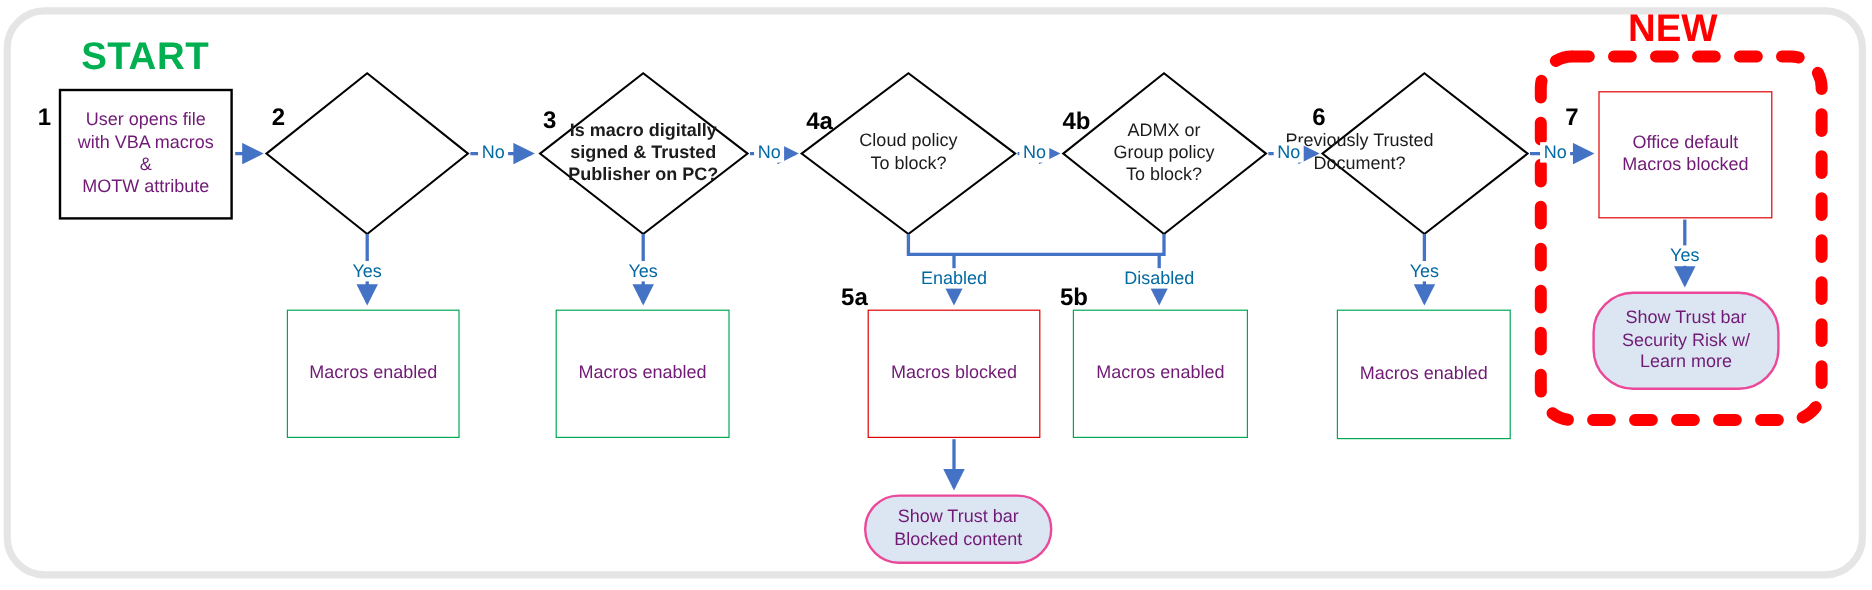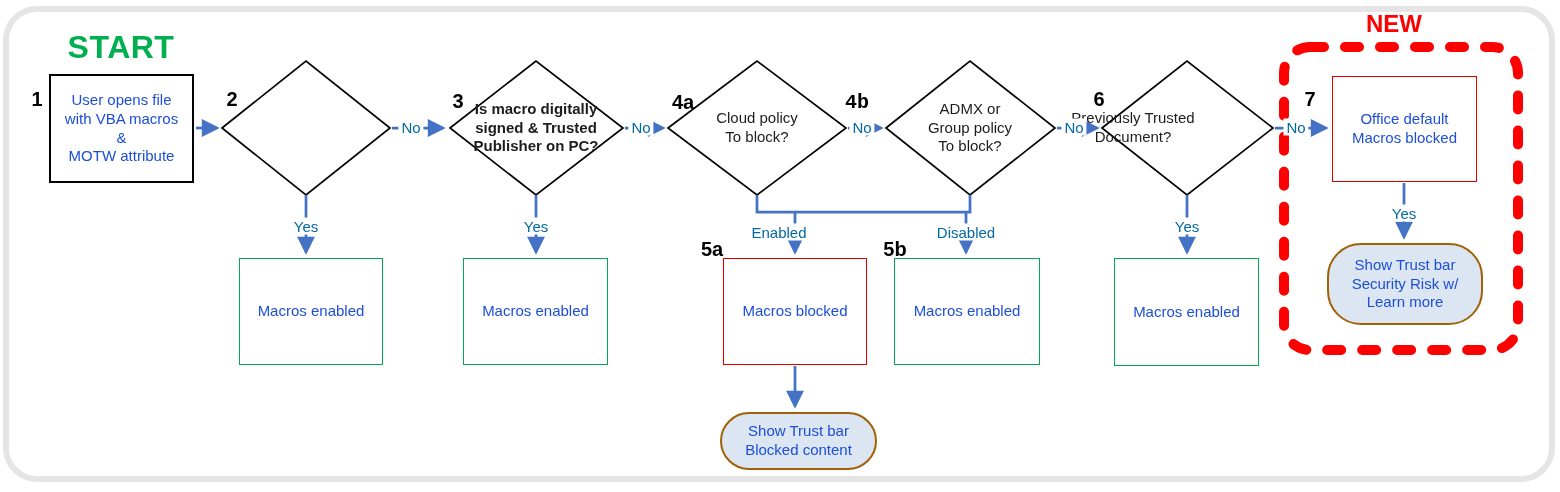--- a/index.html
+++ b/index.html
@@ -2,33 +2,33 @@
 <html><head>
 <meta charset="utf-8">
 <style>
   html,body{margin:0;padding:0;background:#fff;}
   .stage{position:relative;width:1560px;height:492px;background:#ffffff;overflow:hidden;
          font-family:"Liberation Sans",sans-serif;}
   .frame{position:absolute;left:3px;top:6px;width:1552px;height:476px;box-sizing:border-box;
          border:6px solid #e5e5e5;border-radius:34px;}
   svg.layer{position:absolute;left:0;top:0;width:1560px;height:492px;}
   .node{position:absolute;box-sizing:border-box;display:flex;align-items:center;justify-content:center;
-        text-align:center;white-space:pre-line;font-size:15px;line-height:1.26;color:#1d4ed8;background:#fff;}
+        text-align:center;white-space:pre-line;font-size:15px;line-height:1.26;color:#701a75;background:#fff;}
   .proc{border:2px solid #000;}
   .greenbox{border:1.6px solid #00a854;}
   .redbox{border:1.6px solid #e00000;}
-  .stadium{background:#dbe6f2;border:2px solid #a16207;}
+  .stadium{background:#dbe6f2;border:2px solid #ec4899;}
   .dlabel{position:absolute;display:flex;align-items:center;justify-content:center;text-align:center;
           white-space:pre-line;font-size:15px;line-height:1.26;color:#1c1c1c;background:transparent;}
   .edge{position:absolute;transform:translate(-50%,-50%);color:#0369a1;background:#fff;
         padding:0 3px;font-size:15px;white-space:nowrap;}
   .num{position:absolute;transform:translate(-50%,-50%);font-weight:700;font-size:20px;color:#000;}
   .start-lbl{position:absolute;transform:translate(-50%,-50%);font-weight:700;font-size:32px;
              color:#00b050;letter-spacing:.5px;}
-  .new-lbl{position:absolute;transform:translate(-50%,-50%);font-weight:700;font-size:24px;color:#ff0000;}
+  .new-lbl{position:absolute;transform:translate(-50%,-50%);font-weight:700;font-size:32px;color:#ff0000;}
 </style>
 </head>
 <body>
 
 <div class="stage">
 
   <div class="frame"></div>
 
   <svg class="layer" viewBox="0 0 1560 492">
     <defs>
@@ -65,21 +65,21 @@
     </g>
   </svg>
 
   <div class="start-lbl" style="left:121px;top:47px;">START</div>
   <div class="new-lbl" style="left:1394px;top:24px;">NEW</div>
 
   <div class="num" style="left:37px;top:99px;">1</div>
   <div class="num" style="left:232px;top:99px;">2</div>
   <div class="num" style="left:458px;top:101px;">3</div>
   <div class="num" style="left:683px;top:102px;">4a</div>
-  <div class="num" style="left:857px;top:102px;font-family:Liberation Mono, monospace;">4b</div>
+  <div class="num" style="left:897px;top:102px;">4b</div>
   <div class="num" style="left:712px;top:249px;">5a</div>
   <div class="num" style="left:895px;top:249px;">5b</div>
   <div class="num" style="left:1099px;top:99px;">6</div>
   <div class="num" style="left:1310px;top:99px;">7</div>
 
   <div class="node proc" style="left:49px;top:74px;width:145px;height:109px;">User opens file
 with VBA macros
 &amp;
 MOTW attribute</div>
 
@@ -114,16 +114,16 @@
   <div class="edge" style="left:641px;top:127px;">No</div>
   <div class="edge" style="left:862px;top:127px;">No</div>
   <div class="edge" style="left:1074px;top:127px;">No</div>
   <div class="edge" style="left:1296px;top:127px;">No</div>
 
   <div class="edge" style="left:306px;top:226px;">Yes</div>
   <div class="edge" style="left:536px;top:226px;">Yes</div>
   <div class="edge" style="left:1187px;top:226px;">Yes</div>
   <div class="edge" style="left:1404px;top:213px;">Yes</div>
 
-  <div class="edge" style="left:779px;top:232px;text-align:right;">Enabled</div>
+  <div class="edge" style="left:795px;top:232px;text-align:right;">Enabled</div>
   <div class="edge" style="left:966px;top:232px;">Disabled</div>
 
 </div>
 
 </body></html>

